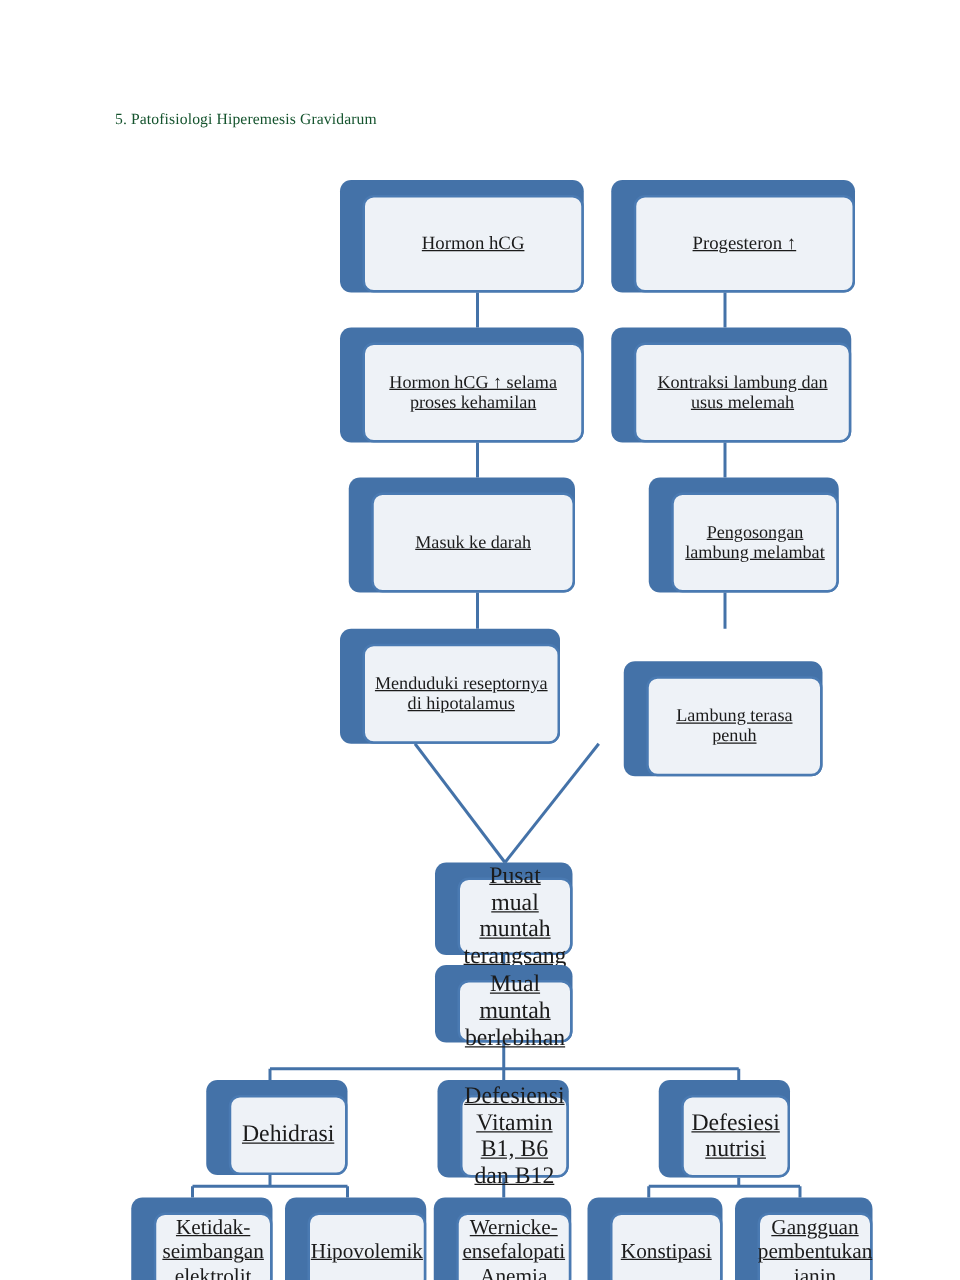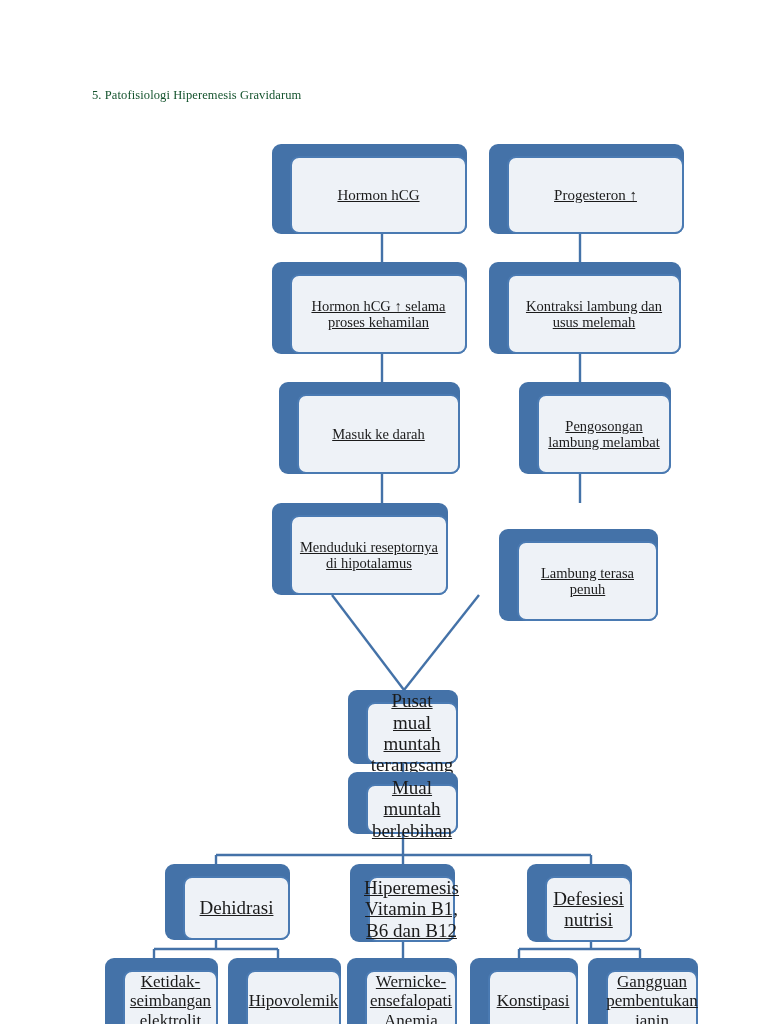--- a/index.html
+++ b/index.html
@@ -163,30 +163,30 @@
       <div class="box">
         <div class="label">Pusat mual muntah terangsang</div>
       </div>
     </div>
     <div class="node n-sm" style="left: 348px; top: 772px; width: 110px; height: 62px;">
       <div class="slab"></div>
       <div class="box">
         <div class="label">Mual muntah berlebihan</div>
       </div>
     </div>
-    <div class="node n-sm" style="left: 165px; top: 864px; width: 125px; height: 76px;">
+    <div class="node n-sm" style="left: 165px; top: 864px; width: 113px; height: 76px;">
       <div class="slab"></div>
       <div class="box">
         <div class="label">Dehidrasi</div>
       </div>
     </div>
     <div class="node n-sm" style="left: 350px; top: 864px; width: 105px; height: 78px;">
       <div class="slab"></div>
       <div class="box">
-        <div class="label">Hiperemesis Vitamin B1, B6 dan B12</div>
+        <div class="label">Defesiensi Vitamin B1, B6 dan B12</div>
       </div>
     </div>
     <div class="node n-sm" style="left: 527px; top: 864px; width: 105px; height: 78px;">
       <div class="slab"></div>
       <div class="box">
         <div class="label">Defesiesi nutrisi</div>
       </div>
     </div>
     <div class="node n-xs" style="left: 105px; top: 958px; width: 113px; height: 74px;">
       <div class="slab"></div>

